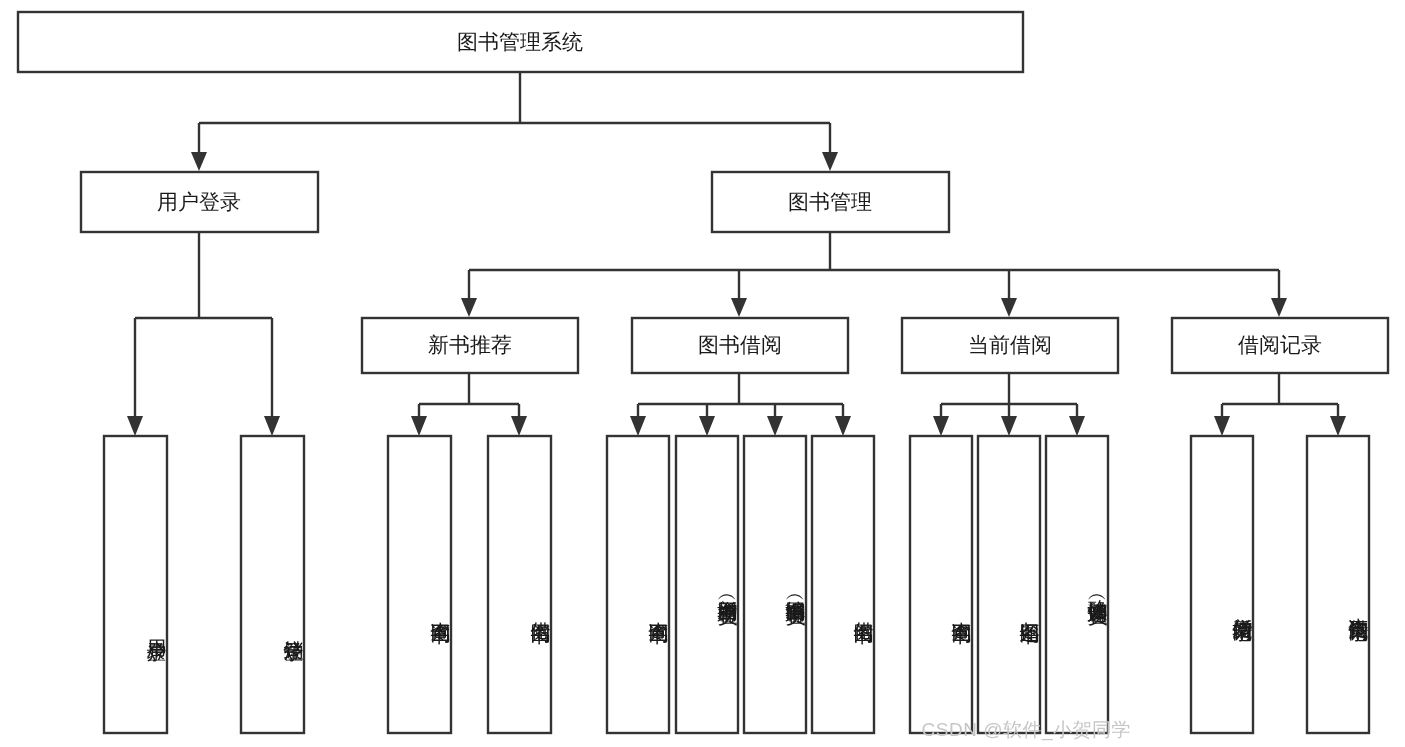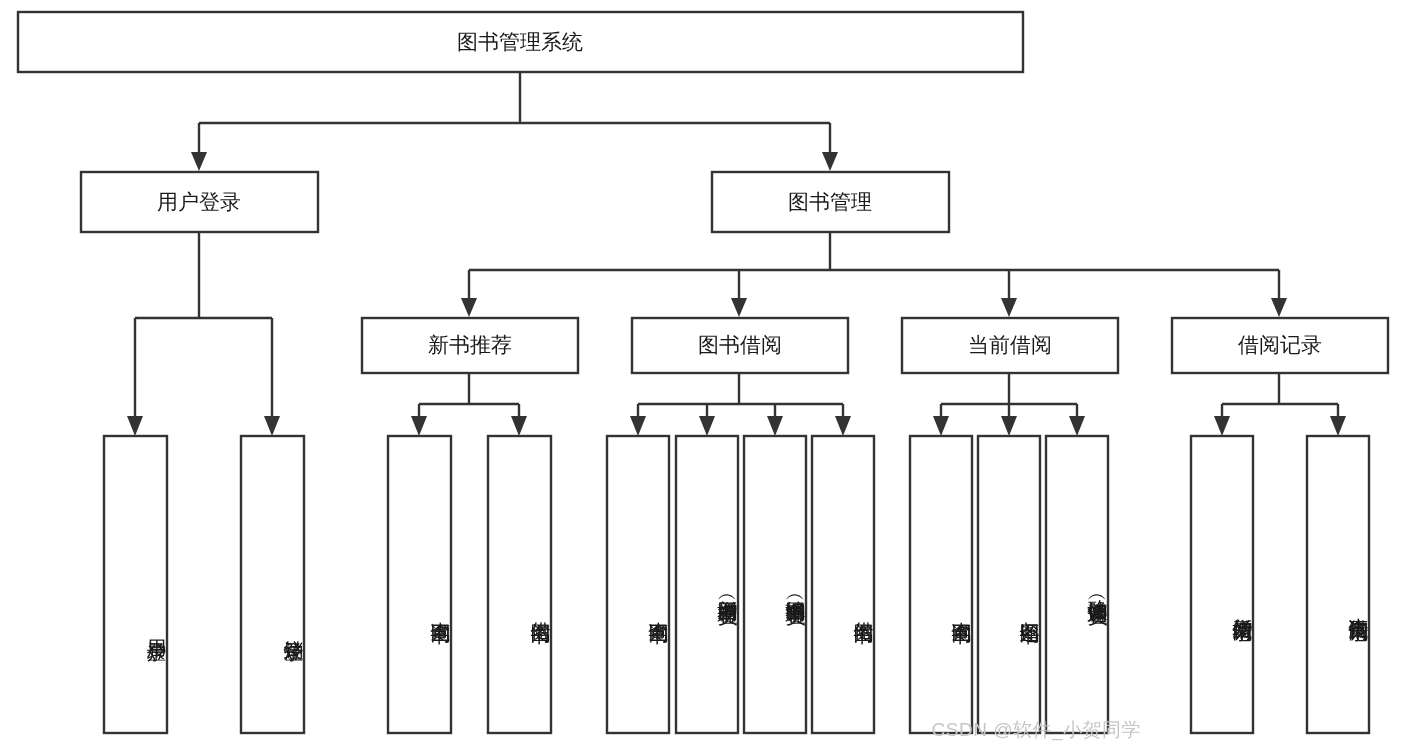--- a/index.html
+++ b/index.html
@@ -60,21 +60,21 @@
     text-orientation: upright;
     letter-spacing: 1px;
     white-space: nowrap;
     display: flex;
     align-items: flex-start;
     justify-content: center;
     pointer-events: none;
   }
   .watermark {
     position: absolute;
-    right: 6px;
+    right: 16px;
     bottom: 4px;
     font-family: "Liberation Sans", "DejaVu Sans", sans-serif;
     font-size: 19px;
     color: #c6c6c6;
     letter-spacing: 0.5px;
     white-space: nowrap;
   }
 </style>
 </head>
 <body>

